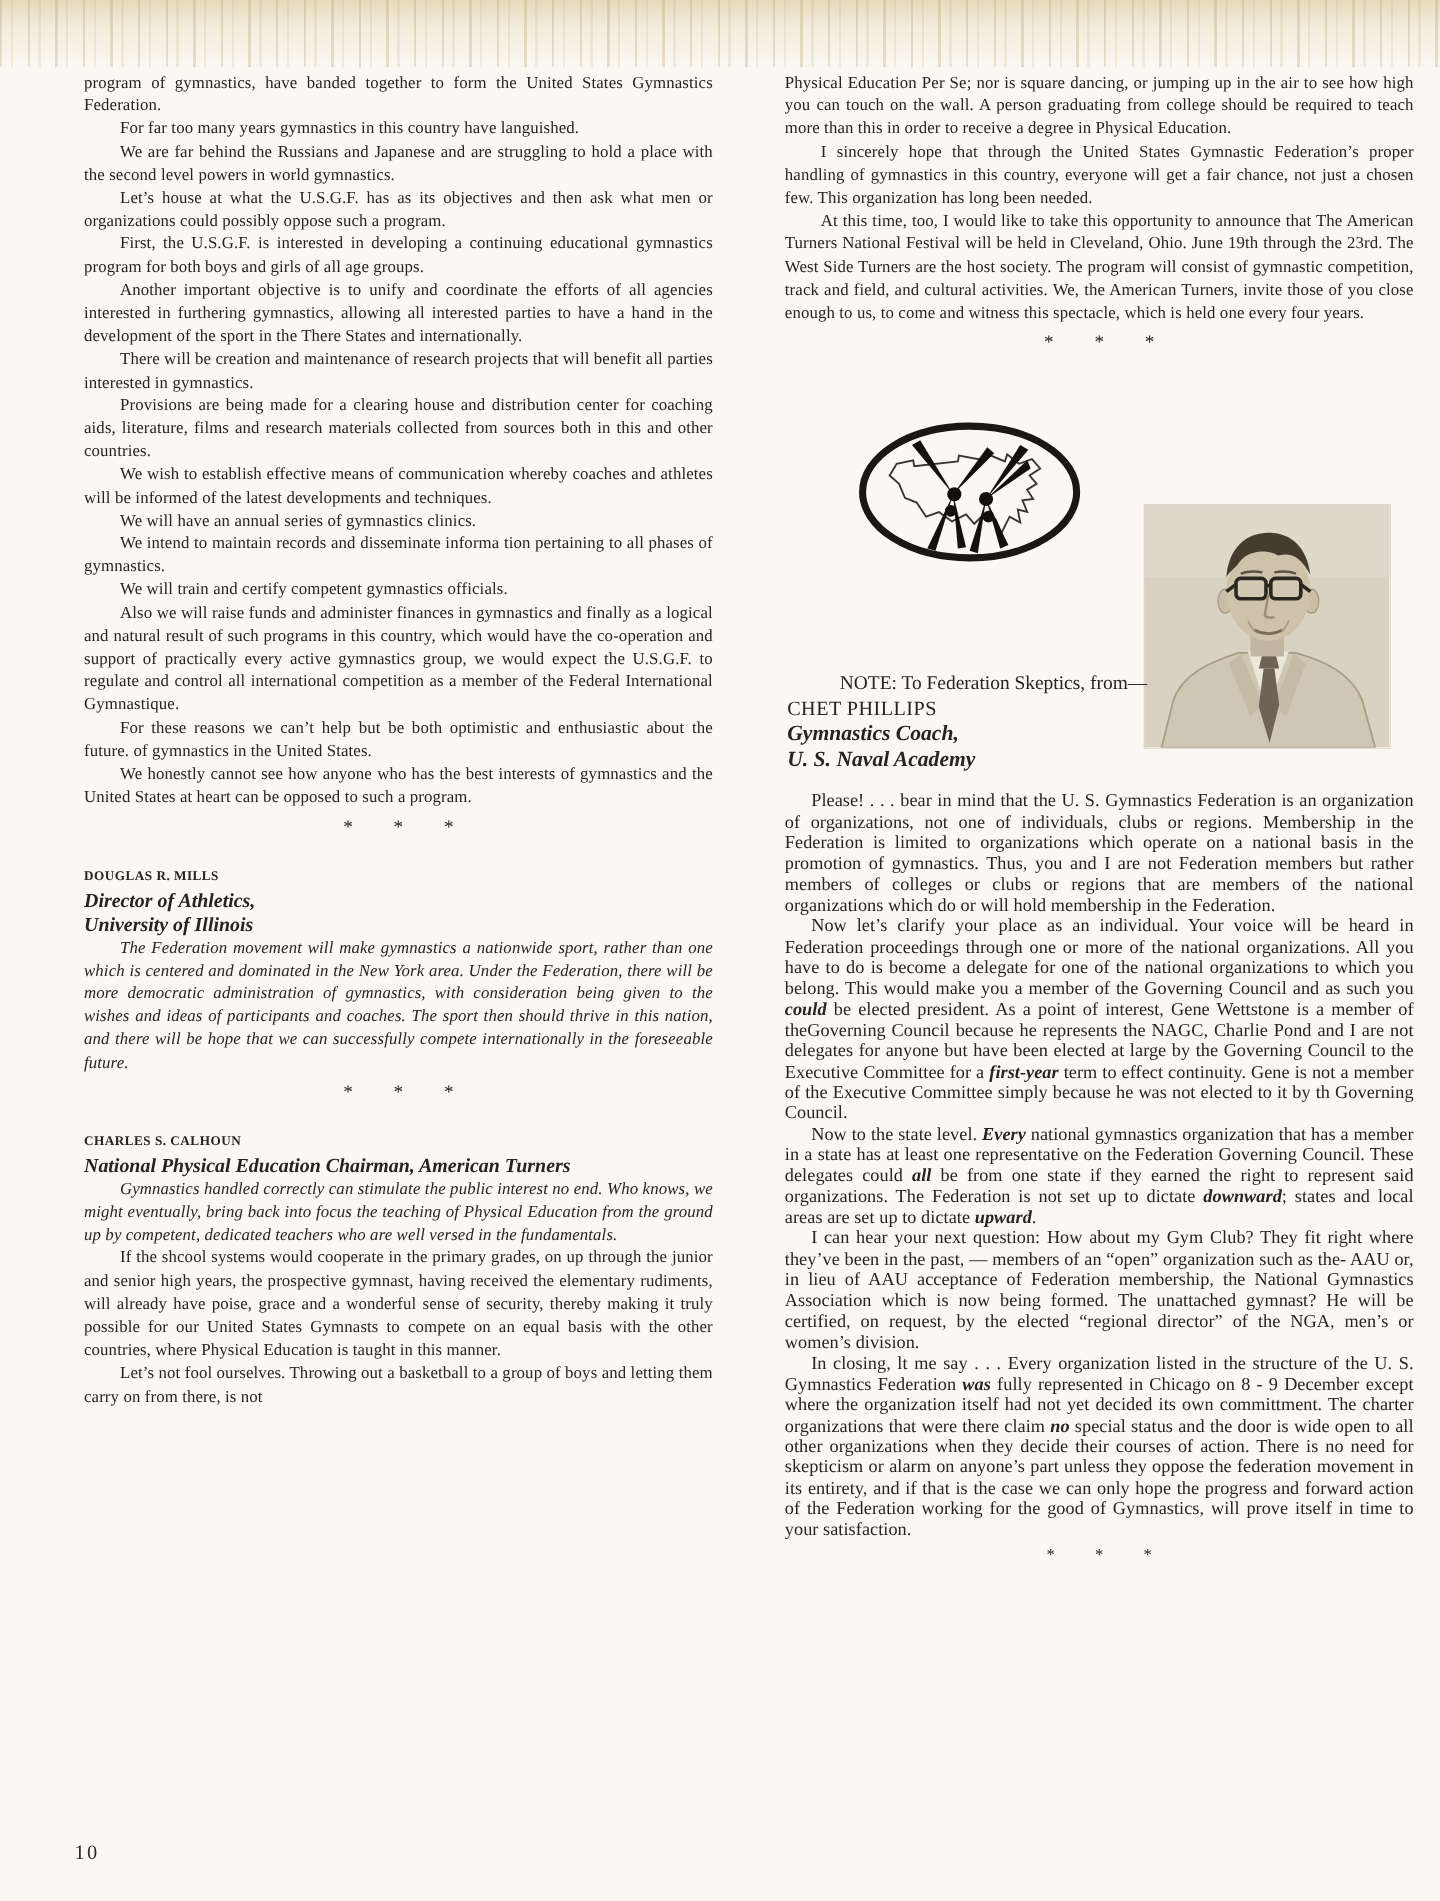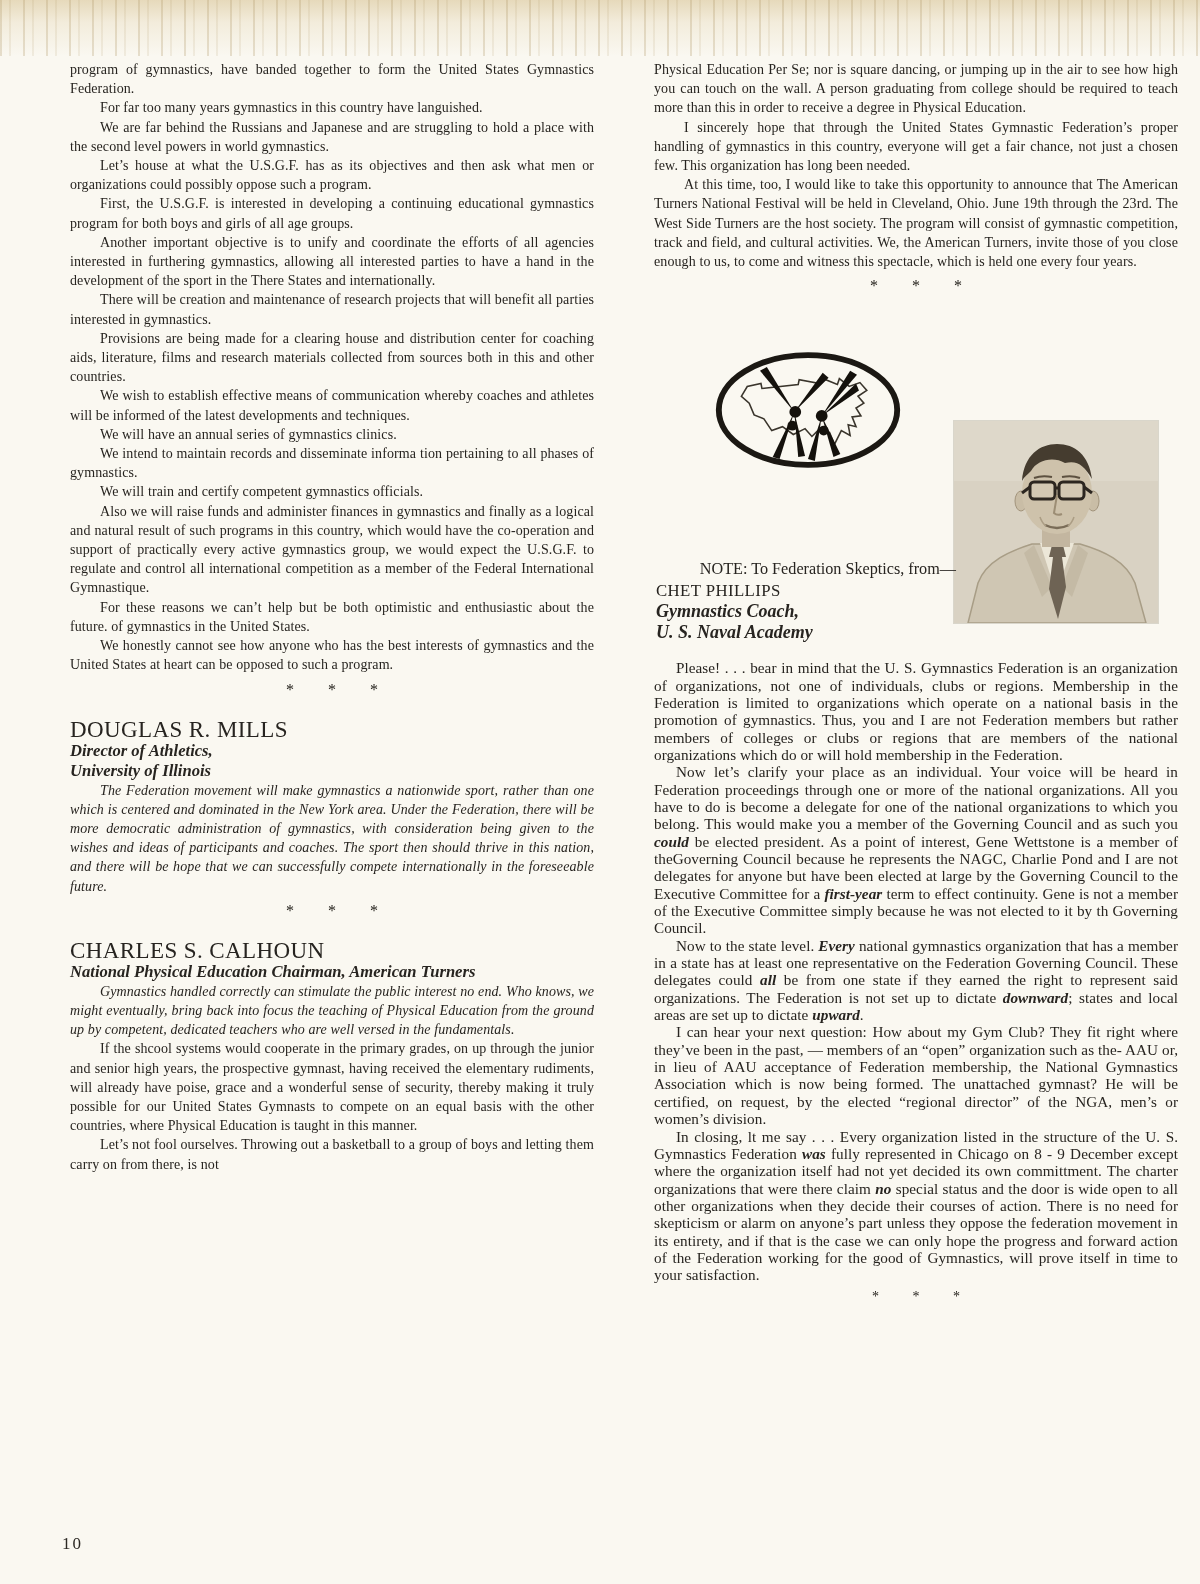--- a/index.html
+++ b/index.html
@@ -28,21 +28,21 @@
     letter-spacing:.1px;
   }
   p.noindent{text-indent:0;}
   .sep{
     text-align:center;font-size:16px;line-height:18px;
     word-spacing:30px;margin:6px 0 20px;color:#24211c;
   }
   .sep.tight{margin:6px 0 0;}
   .sep.bottom{margin:4px 0 0;font-size:14px;}
   h3.sec-name{
-    margin:0 0 0;font-size:23px;font-weight:400;
+    margin:0 0 0;font-size:11px;font-weight:700;
     letter-spacing:.4px;line-height:22px;
   }
   .byline{
     font-style:italic;font-weight:600;font-size:16.6px;line-height:20px;
   }
   .sec-body{margin-top:3px;font-style:italic;}
   
   .media{position:relative;height:316px;margin:40px 0 8px;}
   .emblem{position:absolute;left:56px;top:12px;width:196px;height:126px;}
   .portrait{

